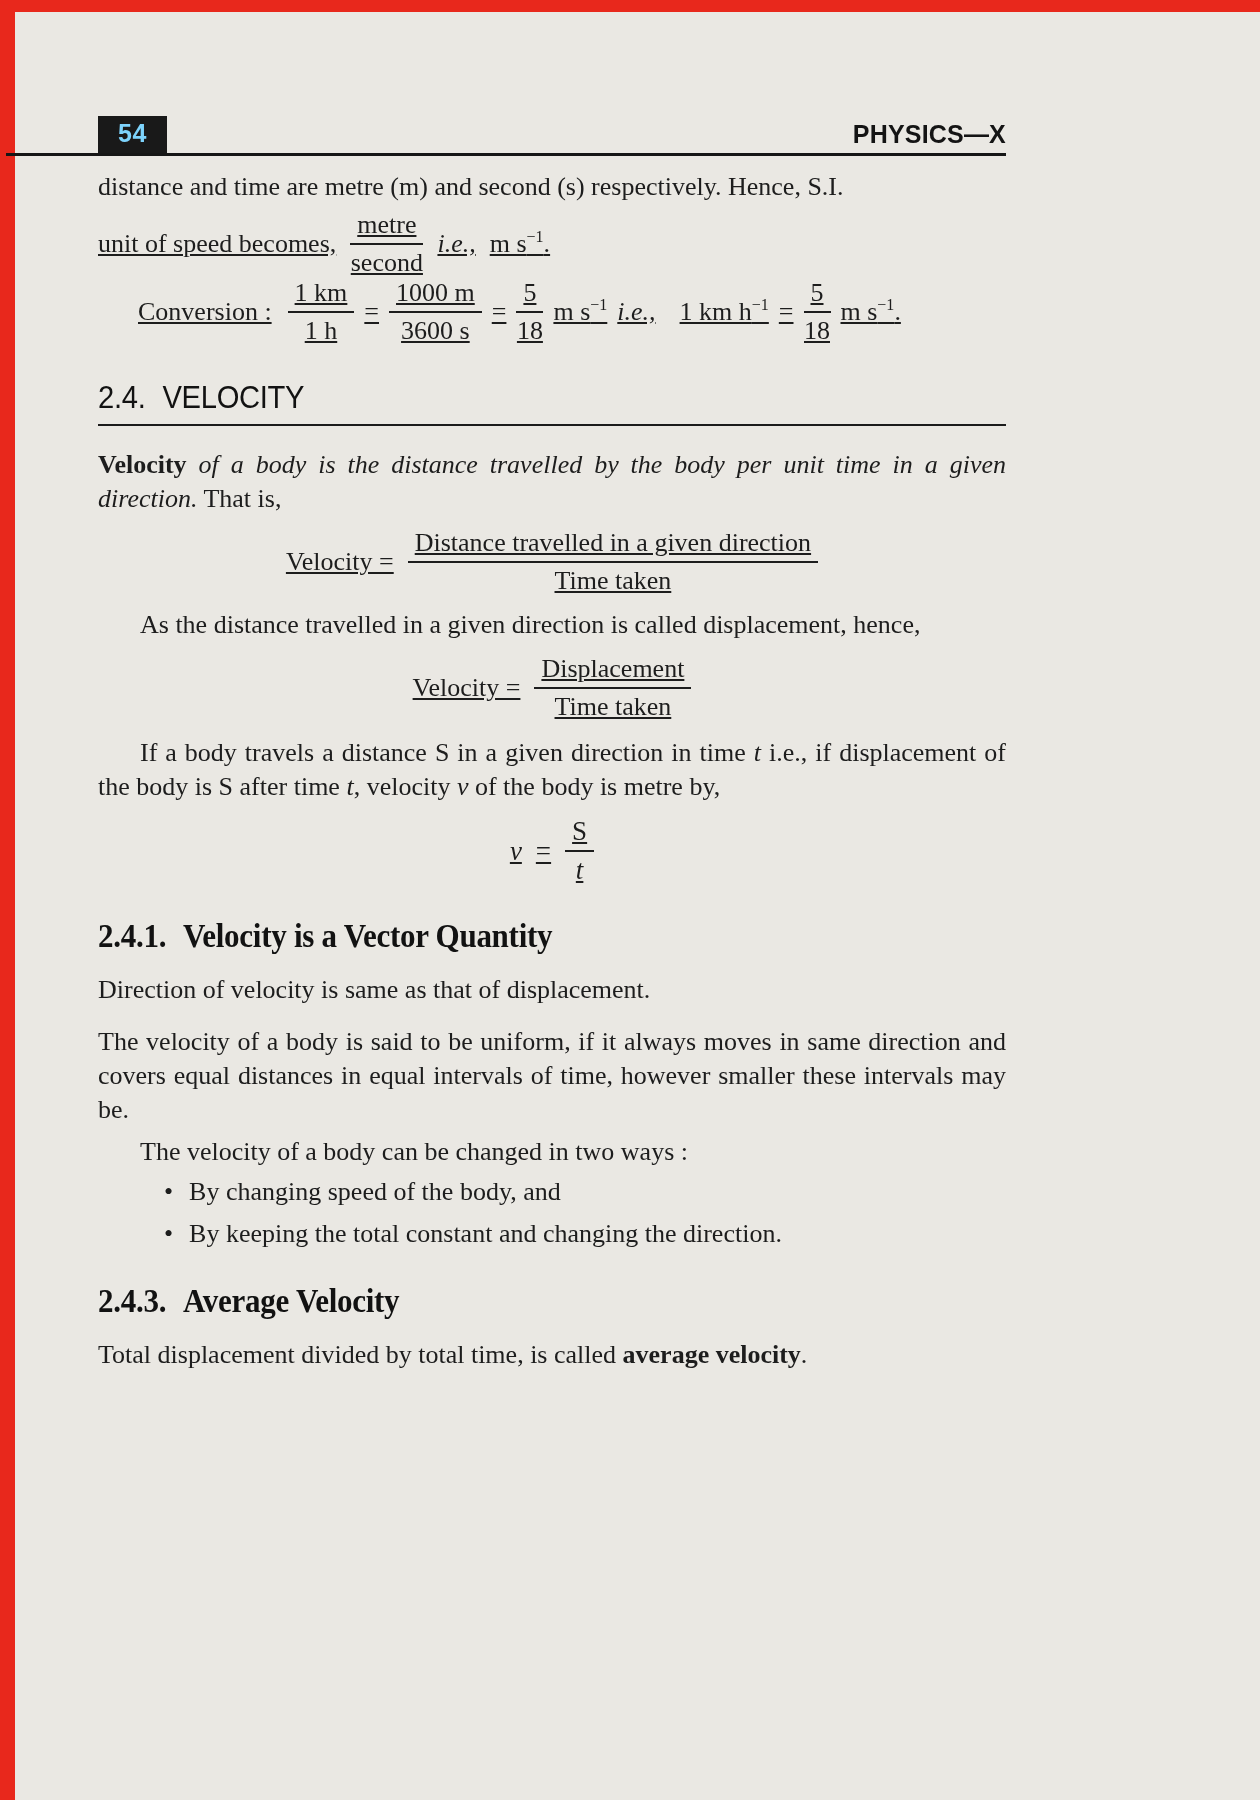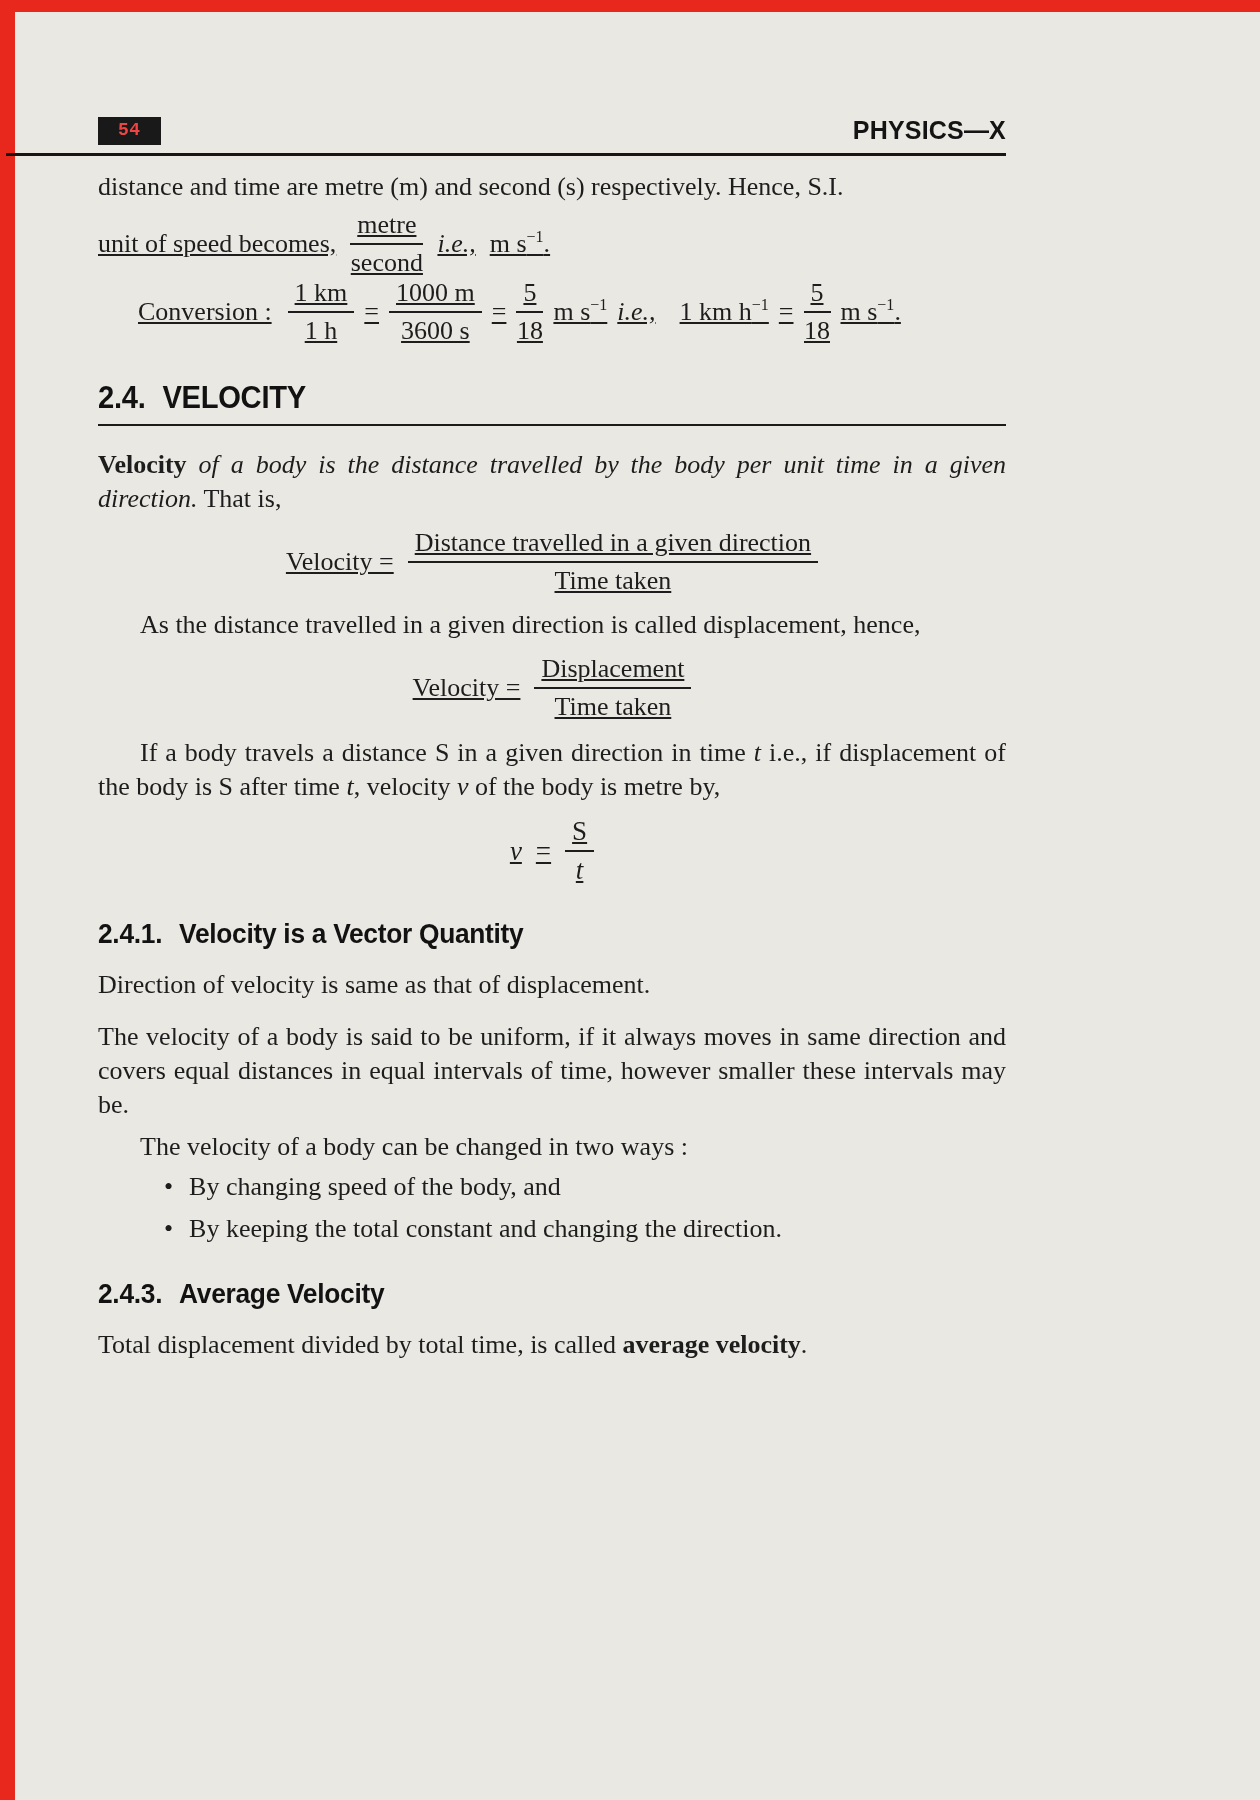--- a/index.html
+++ b/index.html
@@ -10,23 +10,23 @@
     font-family:"Liberation Serif", serif;
     color:#1d1d1d;
     overflow:hidden;
   }
   .red-strip-left { position:absolute; left:0; top:0; width:15px; height:1800px; background:#e8281c; }
   .red-strip-top  { position:absolute; left:0; top:0; width:1260px; height:12px; background:#e8281c; }
 
   
   .header { position:absolute; left:98px; top:116px; width:908px; display:flex; justify-content:space-between; align-items:center; }
   .pagenum-box {
-    background:#191919; color:#ef4444;
-    font-family:Liberation Mono, monospace; font-weight:bold;
-    font-size:18px; padding:3px 20px 5px 20px; letter-spacing:0.5px;
+    background:#191919; color:#7dd3fc;
+    font-family:Liberation Sans, sans-serif; font-weight:bold;
+    font-size:25px; padding:3px 20px 5px 20px; letter-spacing:0.5px;
   }
   .running-head {
     font-family:"Liberation Sans", sans-serif; font-weight:bold;
     font-size:25px; color:#141414; letter-spacing:0.2px;
   }
   .header-rule { position:absolute; left:6px; top:153px; width:1000px; height:3px; background:#161616; }
 
   
   .content { position:absolute; left:98px; top:170px; width:908px; }
 
@@ -43,28 +43,28 @@
   .frac { display:inline-block; text-align:center; vertical-align:middle; }
   .frac .num { display:block; border-bottom:2.5px solid #1d1d1d; padding:0 7px 3px 7px; }
   .frac .den { display:block; padding-top:3px; }
 
   sup { font-size:16px; vertical-align:super; line-height:0; }
   .nowrap { white-space:nowrap; }
 
   
   .h-main {
     margin-top:34px;
-    font-family:"Liberation Sans", sans-serif; font-weight:bold;
+    font-family:"Liberation Sans", sans-serif; font-weight:normal;
     font-size:31px; color:#121212;
     border-bottom:2px solid #1b1b1b; padding-bottom:8px;
   }
   .h-main .h-inner { display:inline-block; transform:scaleX(0.94); transform-origin:left center; letter-spacing:-0.3px; }
   .h-sub {
-    font-family:Liberation Sans, sans-serif; font-weight:bold;
-    font-size:28px; color:#121212;
+    font-family:Liberation Serif, serif; font-weight:bold;
+    font-size:33px; color:#121212;
   }
   .h-sub .h-inner { display:inline-block; transform:scaleX(0.94); transform-origin:left center; letter-spacing:-0.3px; }
   .h-num { margin-right:18px; }
 
   .line2 { margin-top:6px; }
   .conversion { margin-top:0; margin-left:40px; }
   .def { margin-top:22px; }
   .formula { margin-top:12px; }
   .para-as { margin-top:12px; }
   .para-if { margin-top:14px; }

